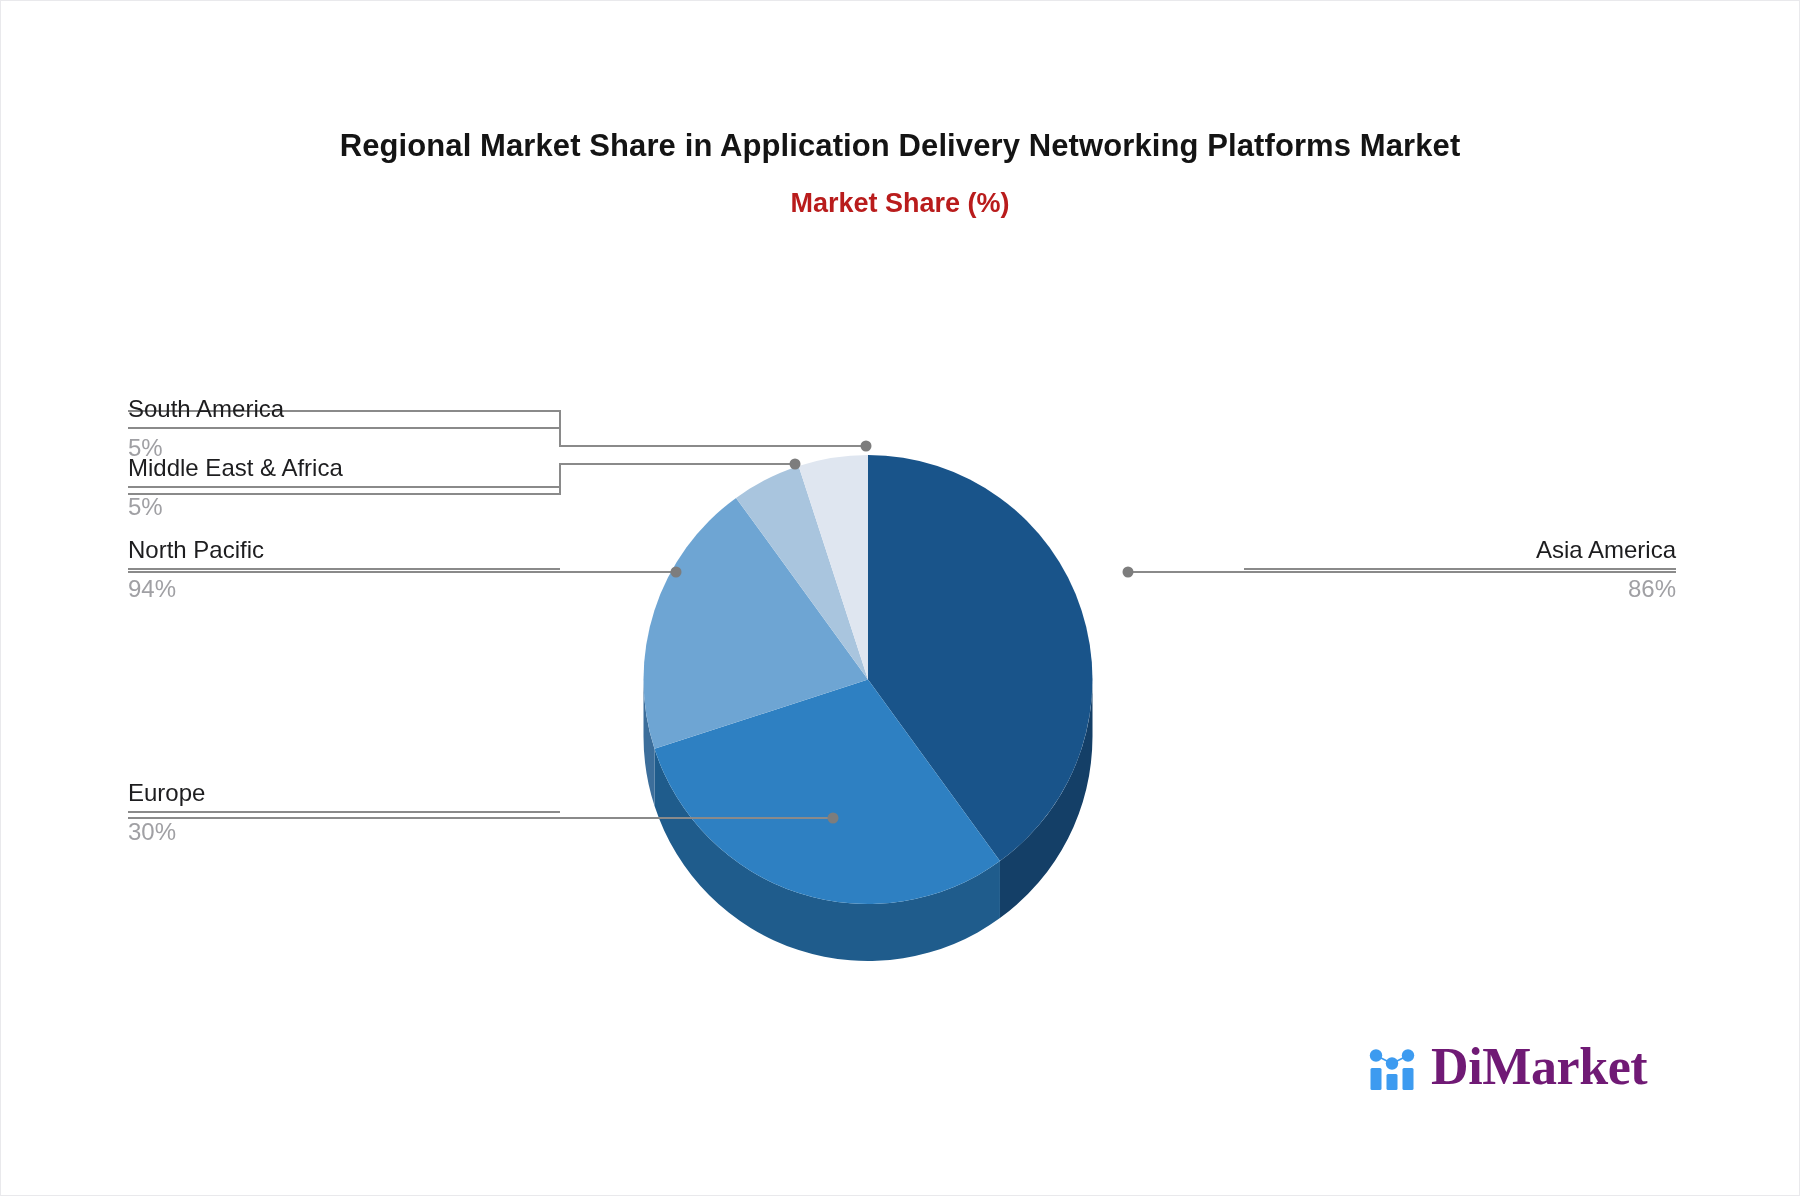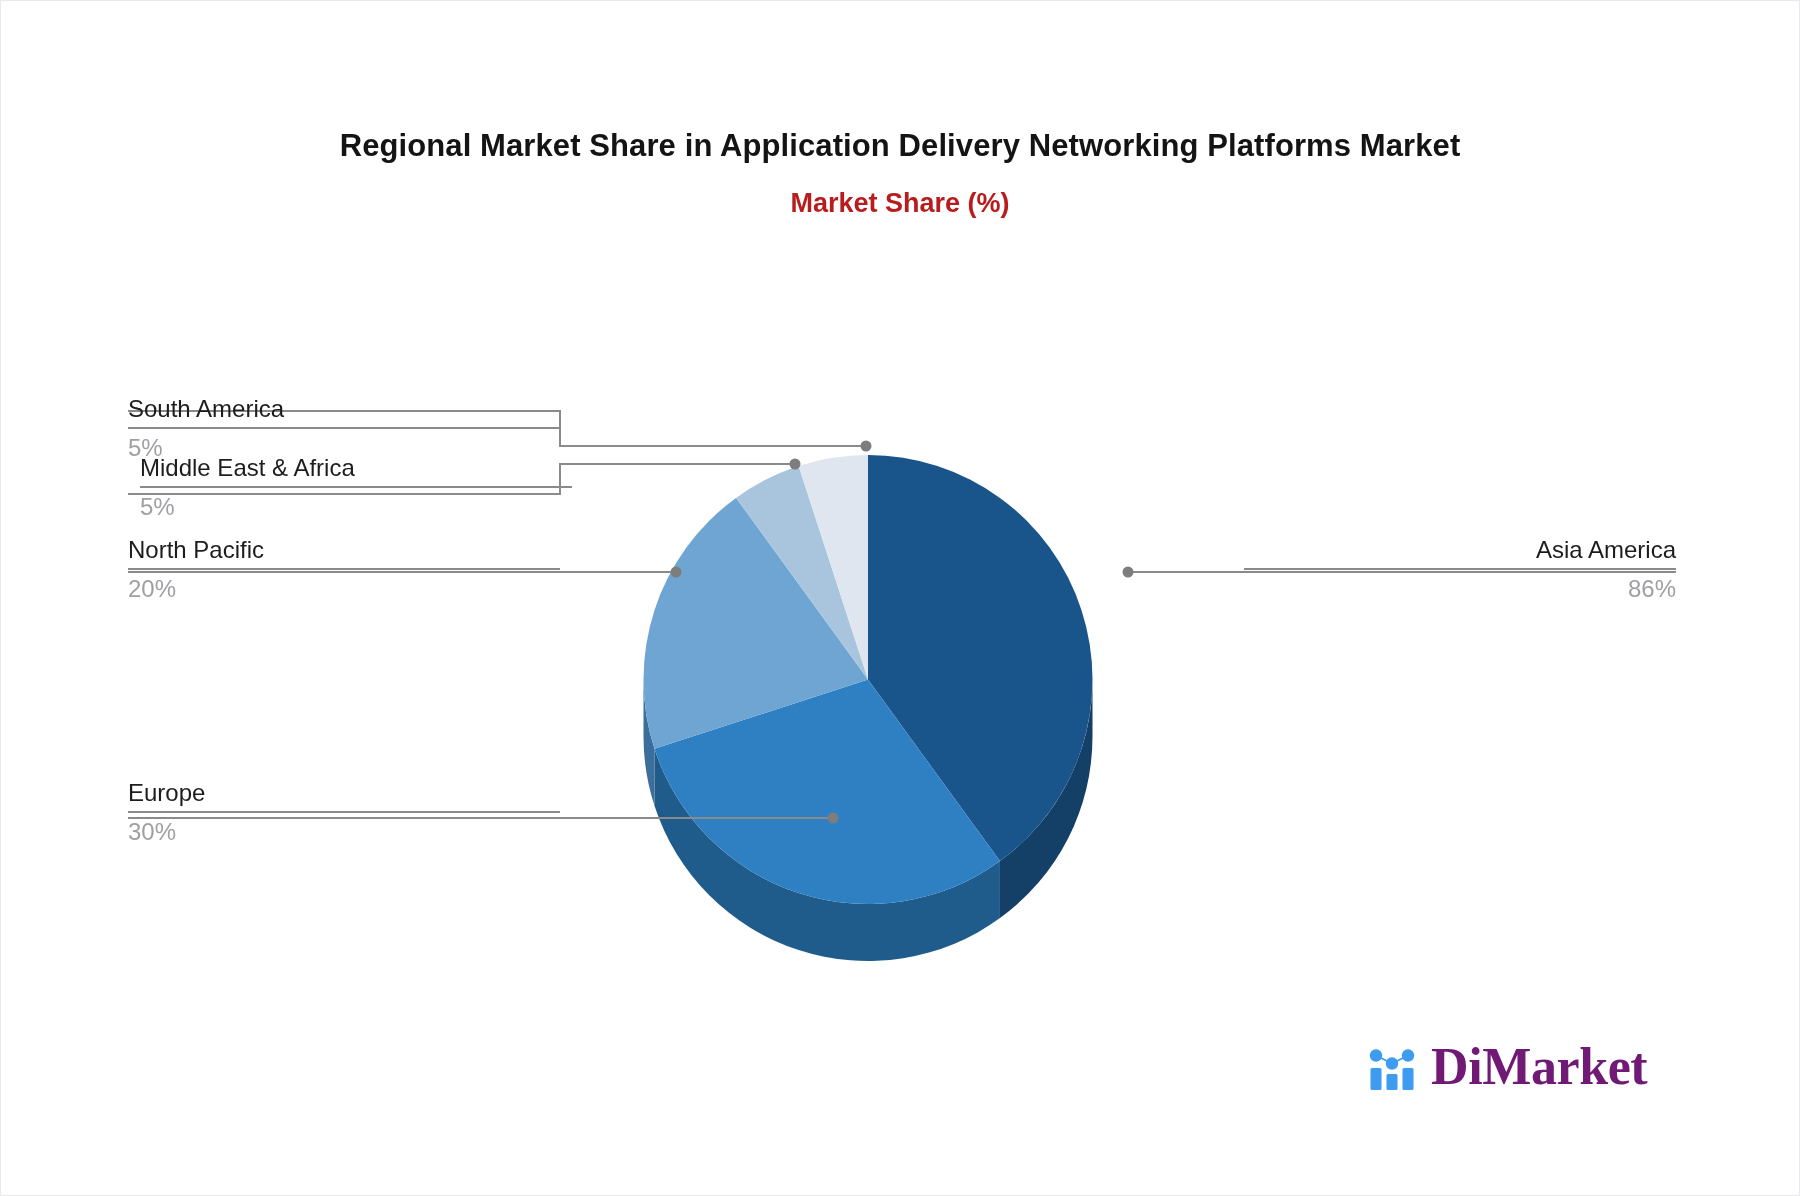--- a/index.html
+++ b/index.html
@@ -146,30 +146,30 @@
       <circle cx="866" cy="446" r="5.5" fill="#7d7d7d" stroke="none"></circle>
     </g>
   </svg>
 
   <div class="callout left" style="left:128px; top:378px; width:432px;margin-top:16px;">
     <div class="cl-name">South America</div>
     <div class="cl-rule"></div>
     <div class="cl-value">5%</div>
   </div>
 
-  <div class="callout left" style="left:128px; top:453px; width:432px;margin-left:12px;">
+  <div class="callout left" style="left:128px; top:453px; width:432px;">
     <div class="cl-name">Middle East &amp; Africa</div>
     <div class="cl-rule"></div>
     <div class="cl-value">5%</div>
   </div>
 
   <div class="callout left" style="left:128px; top:535px; width:432px;">
     <div class="cl-name">North Pacific</div>
     <div class="cl-rule"></div>
-    <div class="cl-value">20%</div>
+    <div class="cl-value">94%</div>
   </div>
 
   <div class="callout left" style="left:128px; top:778px; width:432px;">
     <div class="cl-name">Europe</div>
     <div class="cl-rule"></div>
     <div class="cl-value">30%</div>
   </div>
 
   <div class="callout right" style="left:1244px; top:535px; width:432px;">
     <div class="cl-name">Asia America</div>

